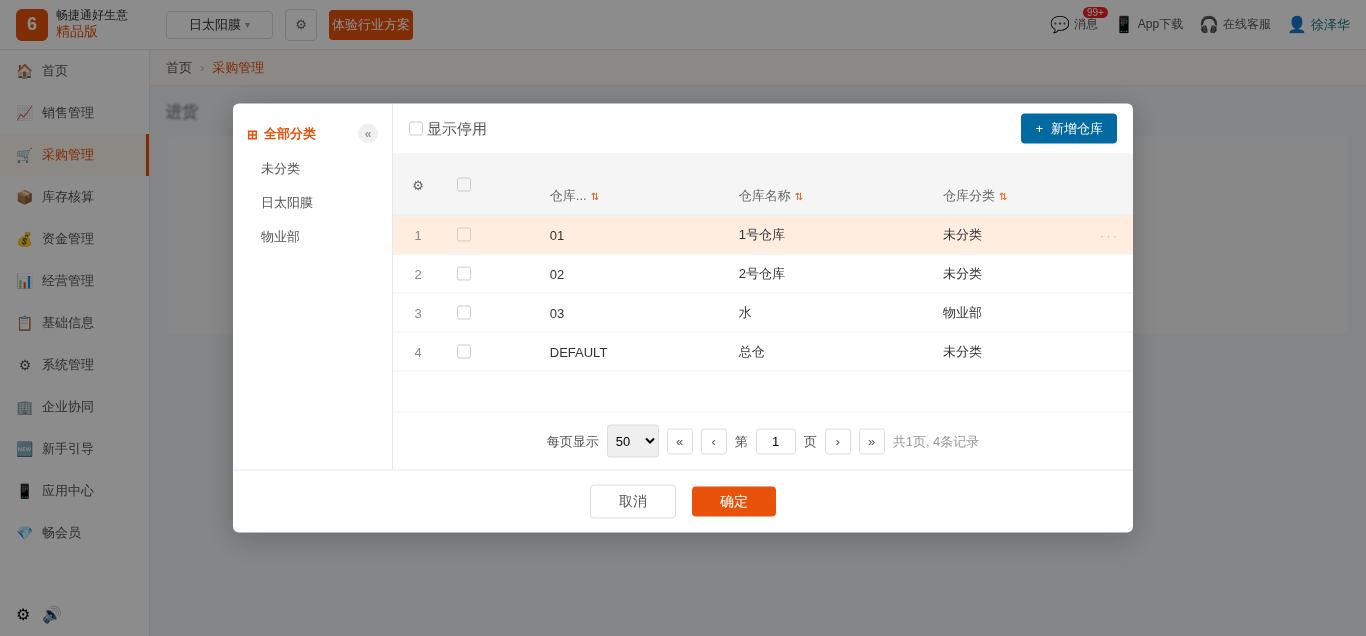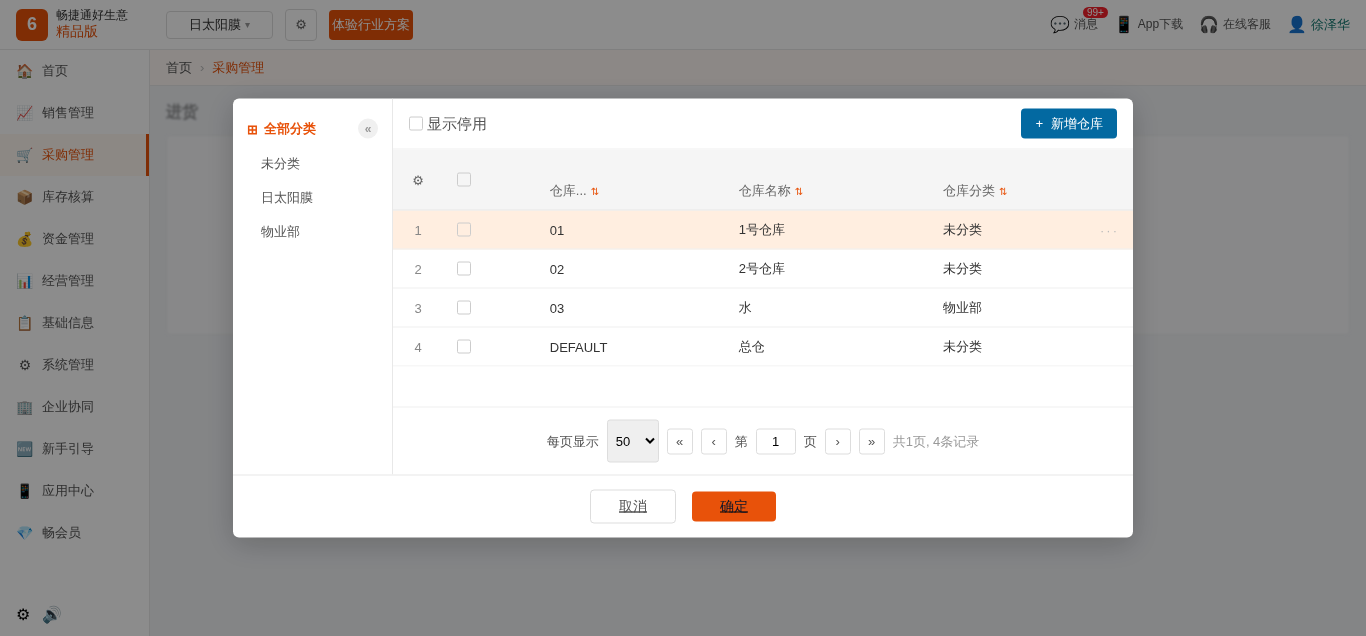--- a/index.html
+++ b/index.html
@@ -218,39 +218,38 @@
     .pager-btn {
       width: 26px; height: 26px; border: 1px solid #ddd; border-radius: 3px;
       display: flex; align-items: center; justify-content: center;
       cursor: pointer; color: #555; font-size: 13px; background: #fff;
     }
     .pager-input {
       width: 40px; height: 26px; border: 1px solid #ddd; border-radius: 3px;
       text-align: center; font-size: 13px; outline: none;
     }
     .per-page-select {
-      height: 43px; border: 1px solid #ddd; border-radius: 3px;
+      height: 33px; border: 1px solid #ddd; border-radius: 3px;
       font-size: 13px; padding: 0 4px; outline: none; cursor: pointer;
     }
     .total-info { color: #999; font-size: 13px; }
 
     
     .modal-footer {
       display: flex; align-items: center; justify-content: center;
       gap: 16px; padding: 14px;
       border-top: 1px solid #e8e8e8;
-      text-decoration: underline;
     }
     .btn-cancel {
       padding: 7px 28px; border: 1px solid #ddd; border-radius: 4px;
       background: #fff; cursor: pointer; font-size: 14px; color: #555;
     }
     .btn-confirm {
       padding: 6px 28px; border: none; border-radius: 4px;
-      background: #e8520a; color: #0f172a; cursor: pointer; font-size: 14px;
+      background: #e8520a; color: #ffffff; cursor: pointer; font-size: 14px;
     }
 
     .header-icon { font-size: 16px; }
     
     .col-sort { display: flex; align-items: center; gap: 4px; margin-top: 22px; }
     .sort-arrow { font-size: 10px; color: #e8520a; }
   </style>
 </head>
 <body>
 

